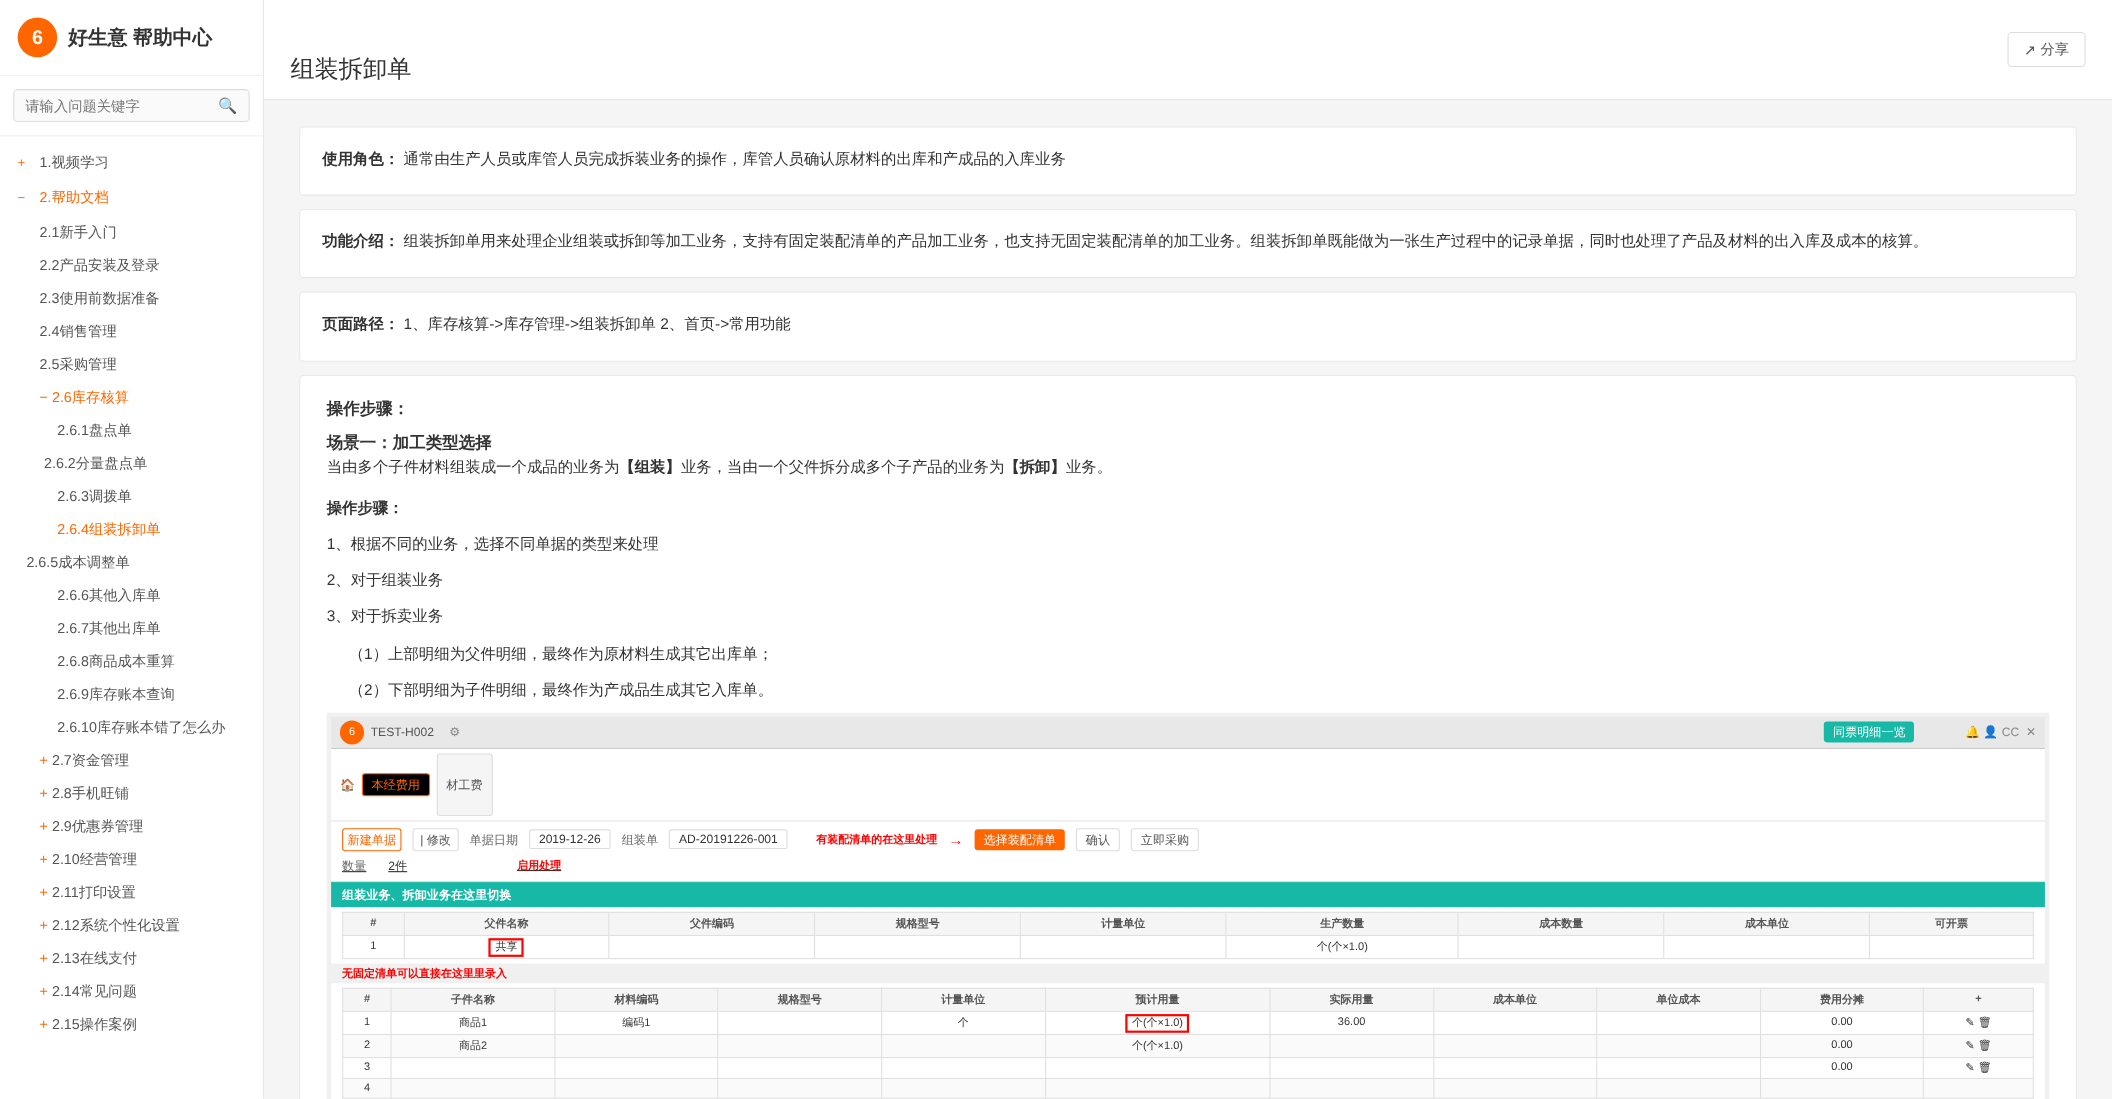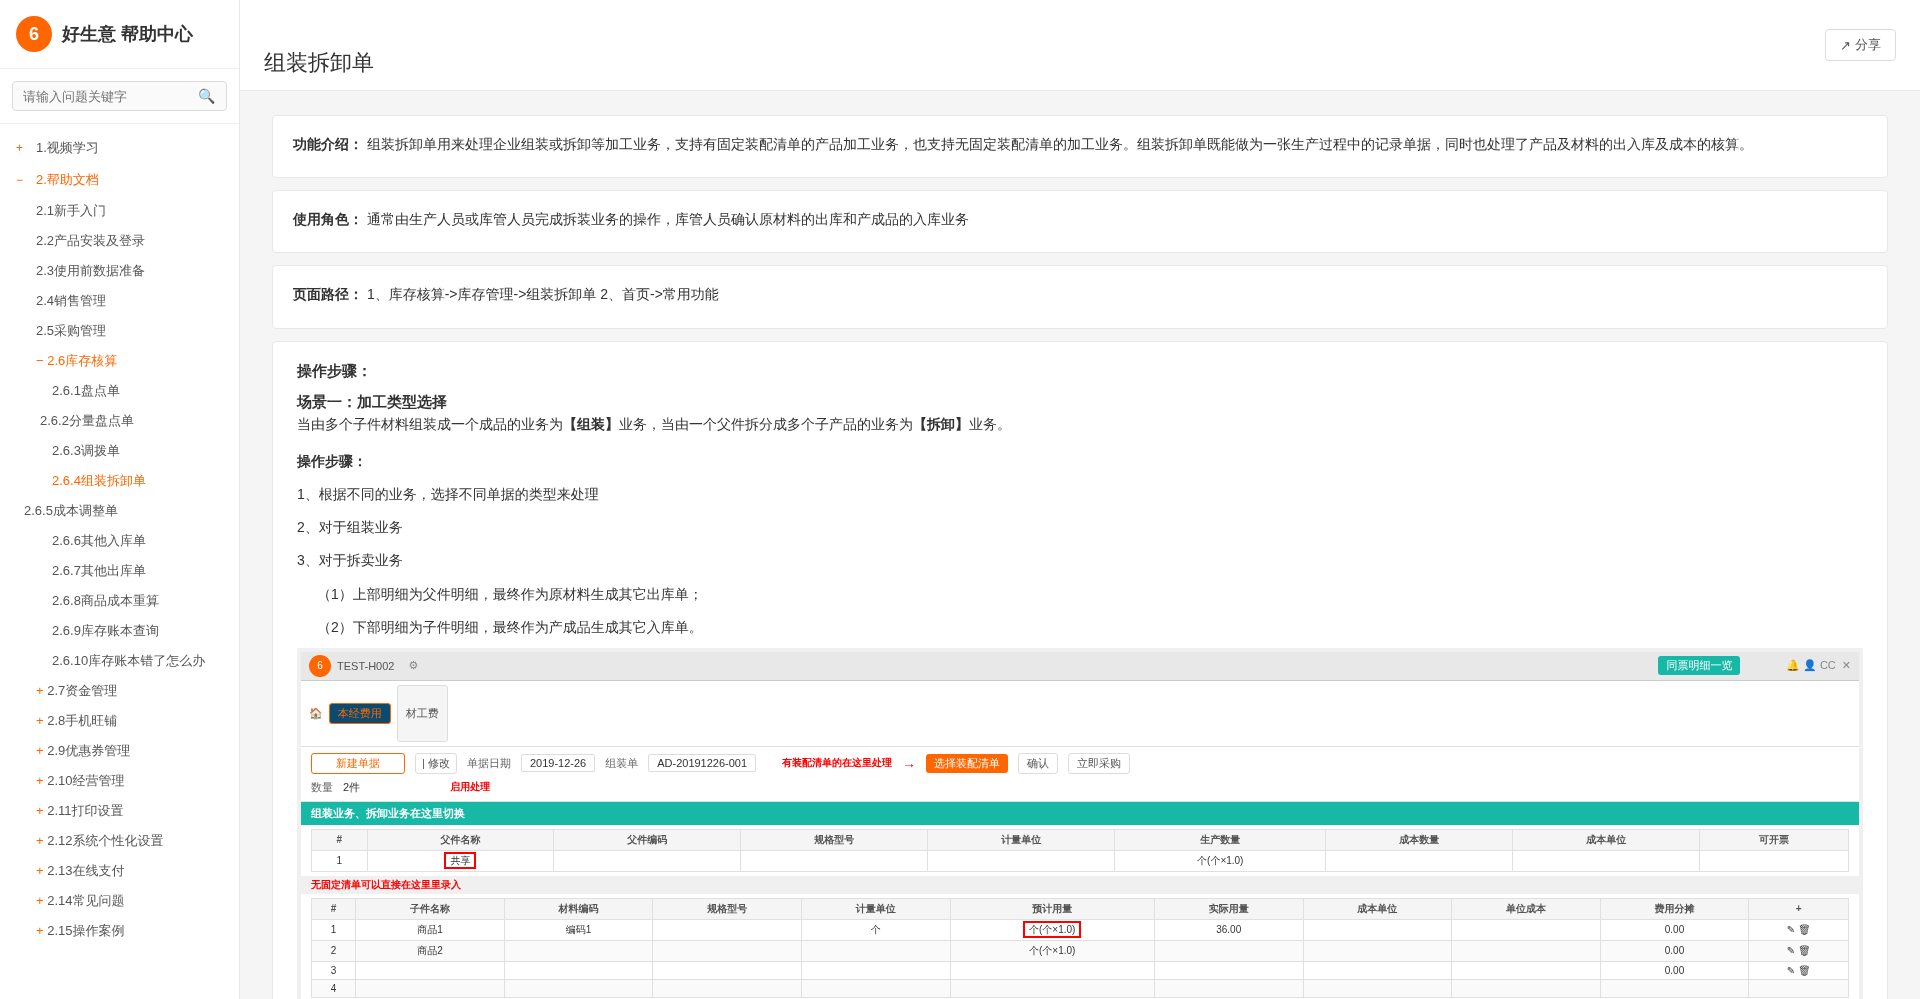--- a/index.html
+++ b/index.html
@@ -172,21 +172,21 @@
     .indent { padding-left: 20px; }
     .mock-orange-logo {
       width: 22px; height: 22px;
       background: #f60;
       border-radius: 50%;
       color: #fff;
       font-size: 10px;
       display: flex; align-items: center; justify-content: center;
     }
     .mock-tab-active {
-      background: #0c4a6e;
+      background: #000000;
       border: 1px solid #f60;
       color: #f60;
       border-radius: 3px;
       padding: 2px 8px;
       font-size: 11px;
       text-align: center;
     }
     .mock-tab {
       background: #f5f5f5;
       border: 1px solid #ddd;
@@ -299,29 +299,29 @@
     <button class="share-btn">
       <span>↗</span>
       <span>分享</span>
     </button>
   </div>
 
   <div class="content-area">
 
     <div class="info-block">
       <p>
+        <strong>使用角色：</strong>
+        <span>通常由生产人员或库管人员完成拆装业务的操作，库管人员确认原材料的出库和产成品的入库业务</span>
+      </p>
+    </div>
+
+    <div class="info-block">
+      <p>
         <strong>功能介绍：</strong>
         <span>组装拆卸单用来处理企业组装或拆卸等加工业务，支持有固定装配清单的产品加工业务，也支持无固定装配清单的加工业务。组装拆卸单既能做为一张生产过程中的记录单据，同时也处理了产品及材料的出入库及成本的核算。</span>
-      </p>
-    </div>
-
-    <div class="info-block">
-      <p>
-        <strong>使用角色：</strong>
-        <span>通常由生产人员或库管人员完成拆装业务的操作，库管人员确认原材料的出库和产成品的入库业务</span>
       </p>
     </div>
 
     <div class="info-block">
       <p>
         <strong>页面路径：</strong>
         <span>1、库存核算-&gt;库存管理-&gt;组装拆卸单 2、首页-&gt;常用功能</span>
       </p>
     </div>
 
@@ -358,33 +358,33 @@
         </div>
 
         <div style="background:#fff;border-bottom:1px solid #e0e0e0;padding:4px 8px;display:flex;align-items:center;gap:6px;font-size:11px;">
           <span>🏠</span>
           <span class="mock-tab-active">本经费用</span>
           <span class="mock-tab">材工费</span>
         </div>
 
         <div style="background:#fff;padding:6px 10px;border-bottom:1px solid #e0e0e0;font-size:11px;">
           <div style="display:flex;align-items:center;gap:10px;margin-bottom:6px;">
-            <span style="border:1px solid #f60;color:#f60;padding:2px 24px;border-radius:3px;cursor:pointer;">新建单据</span>
+            <span style="border:1px solid #f60;color:#f60;padding:2px 4px;border-radius:3px;cursor:pointer;">新建单据</span>
             <span style="border:1px solid #ddd;color:#555;padding:2px 6px;border-radius:3px;cursor:pointer;">| 修改</span>
             <span style="color:#666;">单据日期</span>
             <span style="border:1px solid #ddd;padding:2px 8px;border-radius:2px;">2019-12-26</span>
             <span style="color:#666;">组装单</span>
             <span style="border:1px solid #ddd;padding:2px 8px;border-radius:2px;">AD-20191226-001</span>
             <span style="color:red;font-size:10px;font-weight:bold;margin-left:16px;">有装配清单的在这里处理</span>
             <span style="color:red;font-size:14px;">→</span>
             <span style="background:#f60;color:#fff;padding:2px 8px;border-radius:3px;">选择装配清单</span>
             <span style="border:1px solid #ddd;color:#555;padding:2px 8px;border-radius:3px;">确认</span>
             <span style="border:1px solid #ddd;color:#555;padding:2px 8px;border-radius:3px;">立即采购</span>
           </div>
-          <div style="display:flex;align-items:center;gap:10px;">
+          <div style="display:flex;align-items:center;gap:20px;text-decoration:underline;">
             <span style="color:#666;">数量</span>
             <span>2件</span>
             <span style="color:red;font-size:10px;font-weight:bold;margin-left:80px;">启用处理</span>
           </div>
         </div>
 
         <div style="background:#17b8a6;color:#fff;padding:4px 10px;font-size:11px;display:flex;align-items:center;gap:8px;">
           <span style="color:#fff;font-weight:bold;">组装业务、拆卸业务在这里切换</span>
         </div>
 

